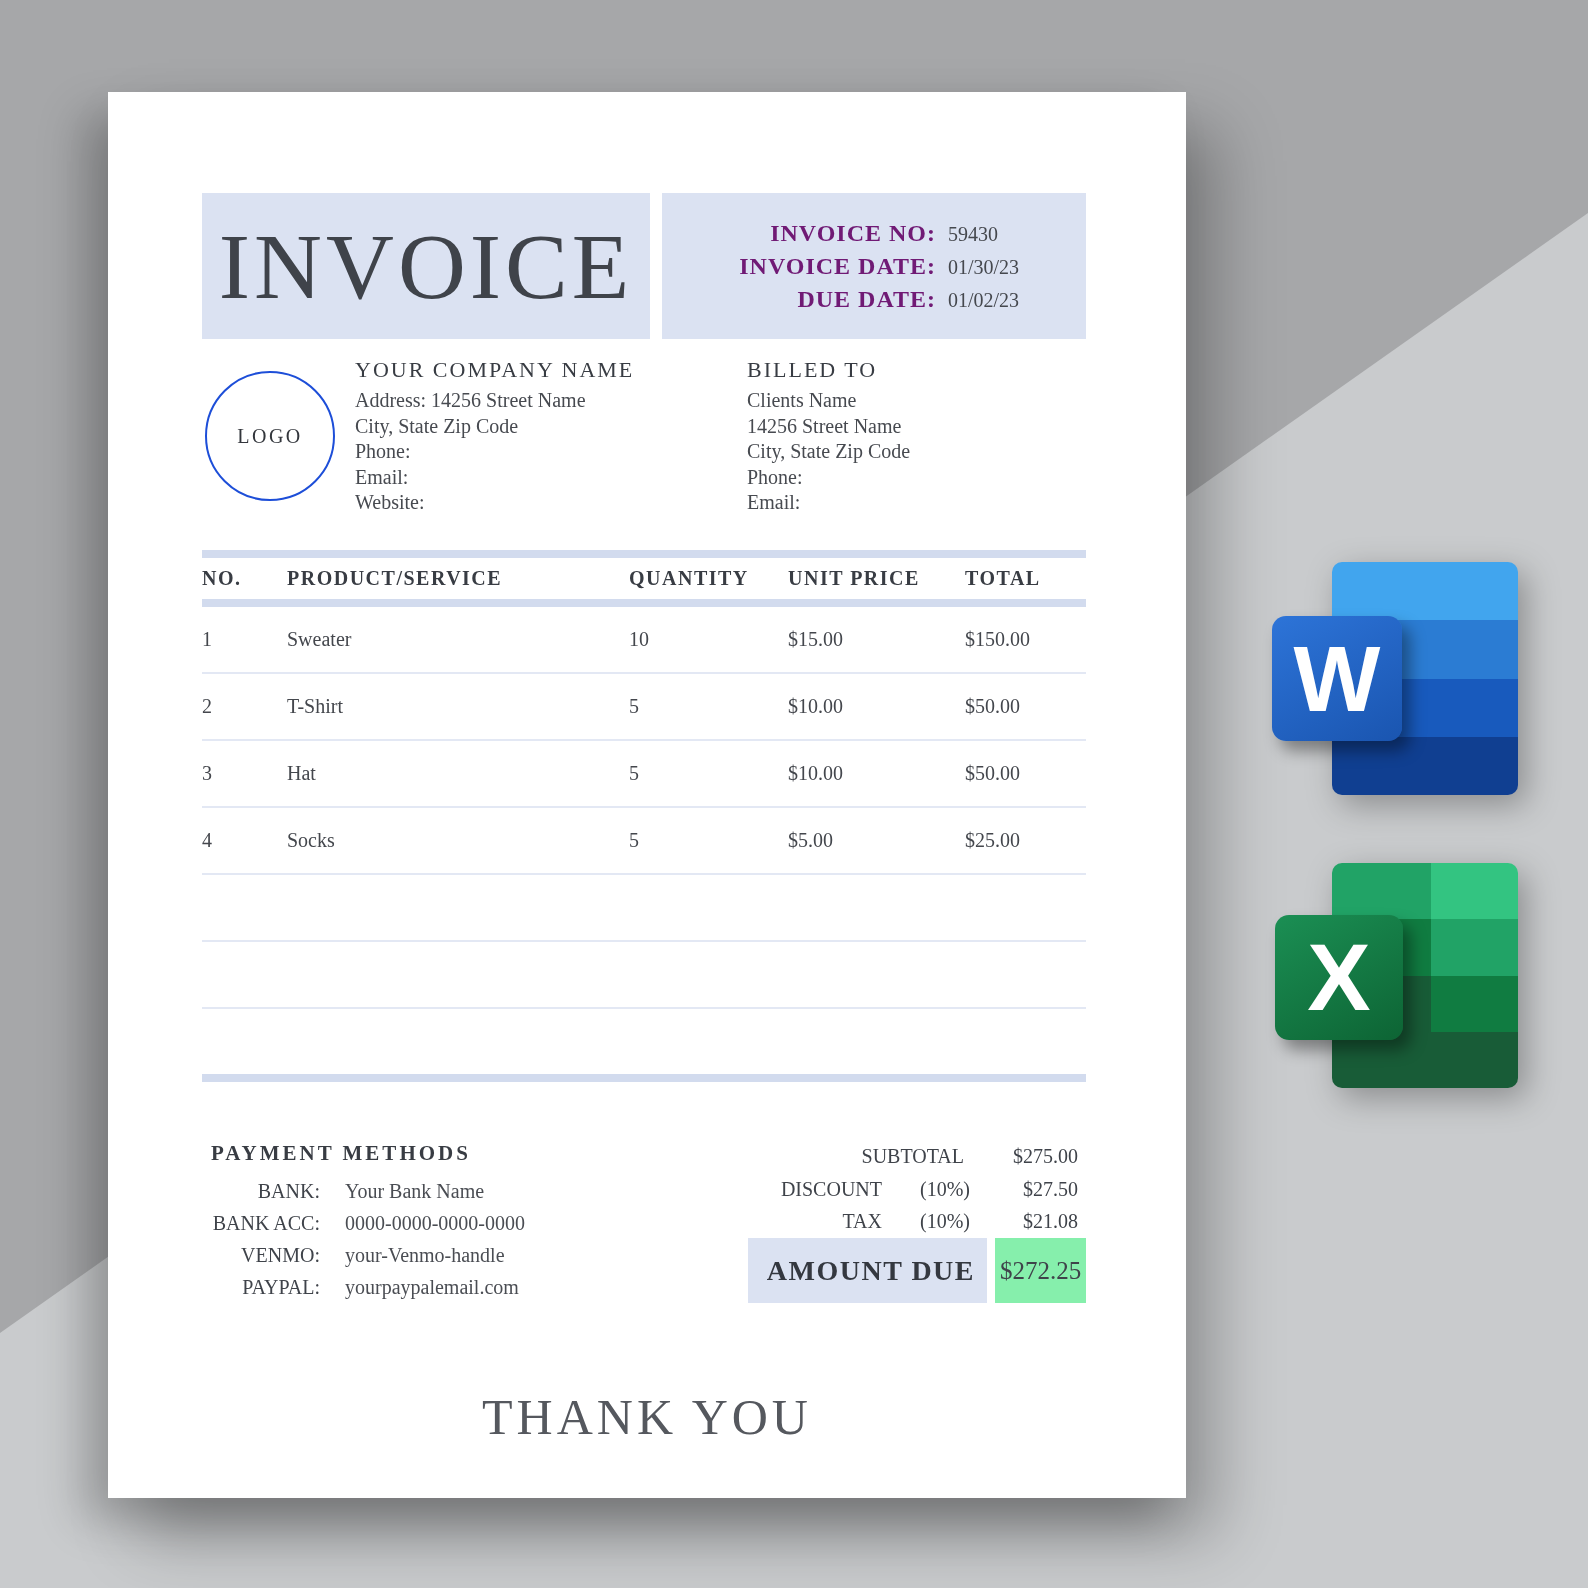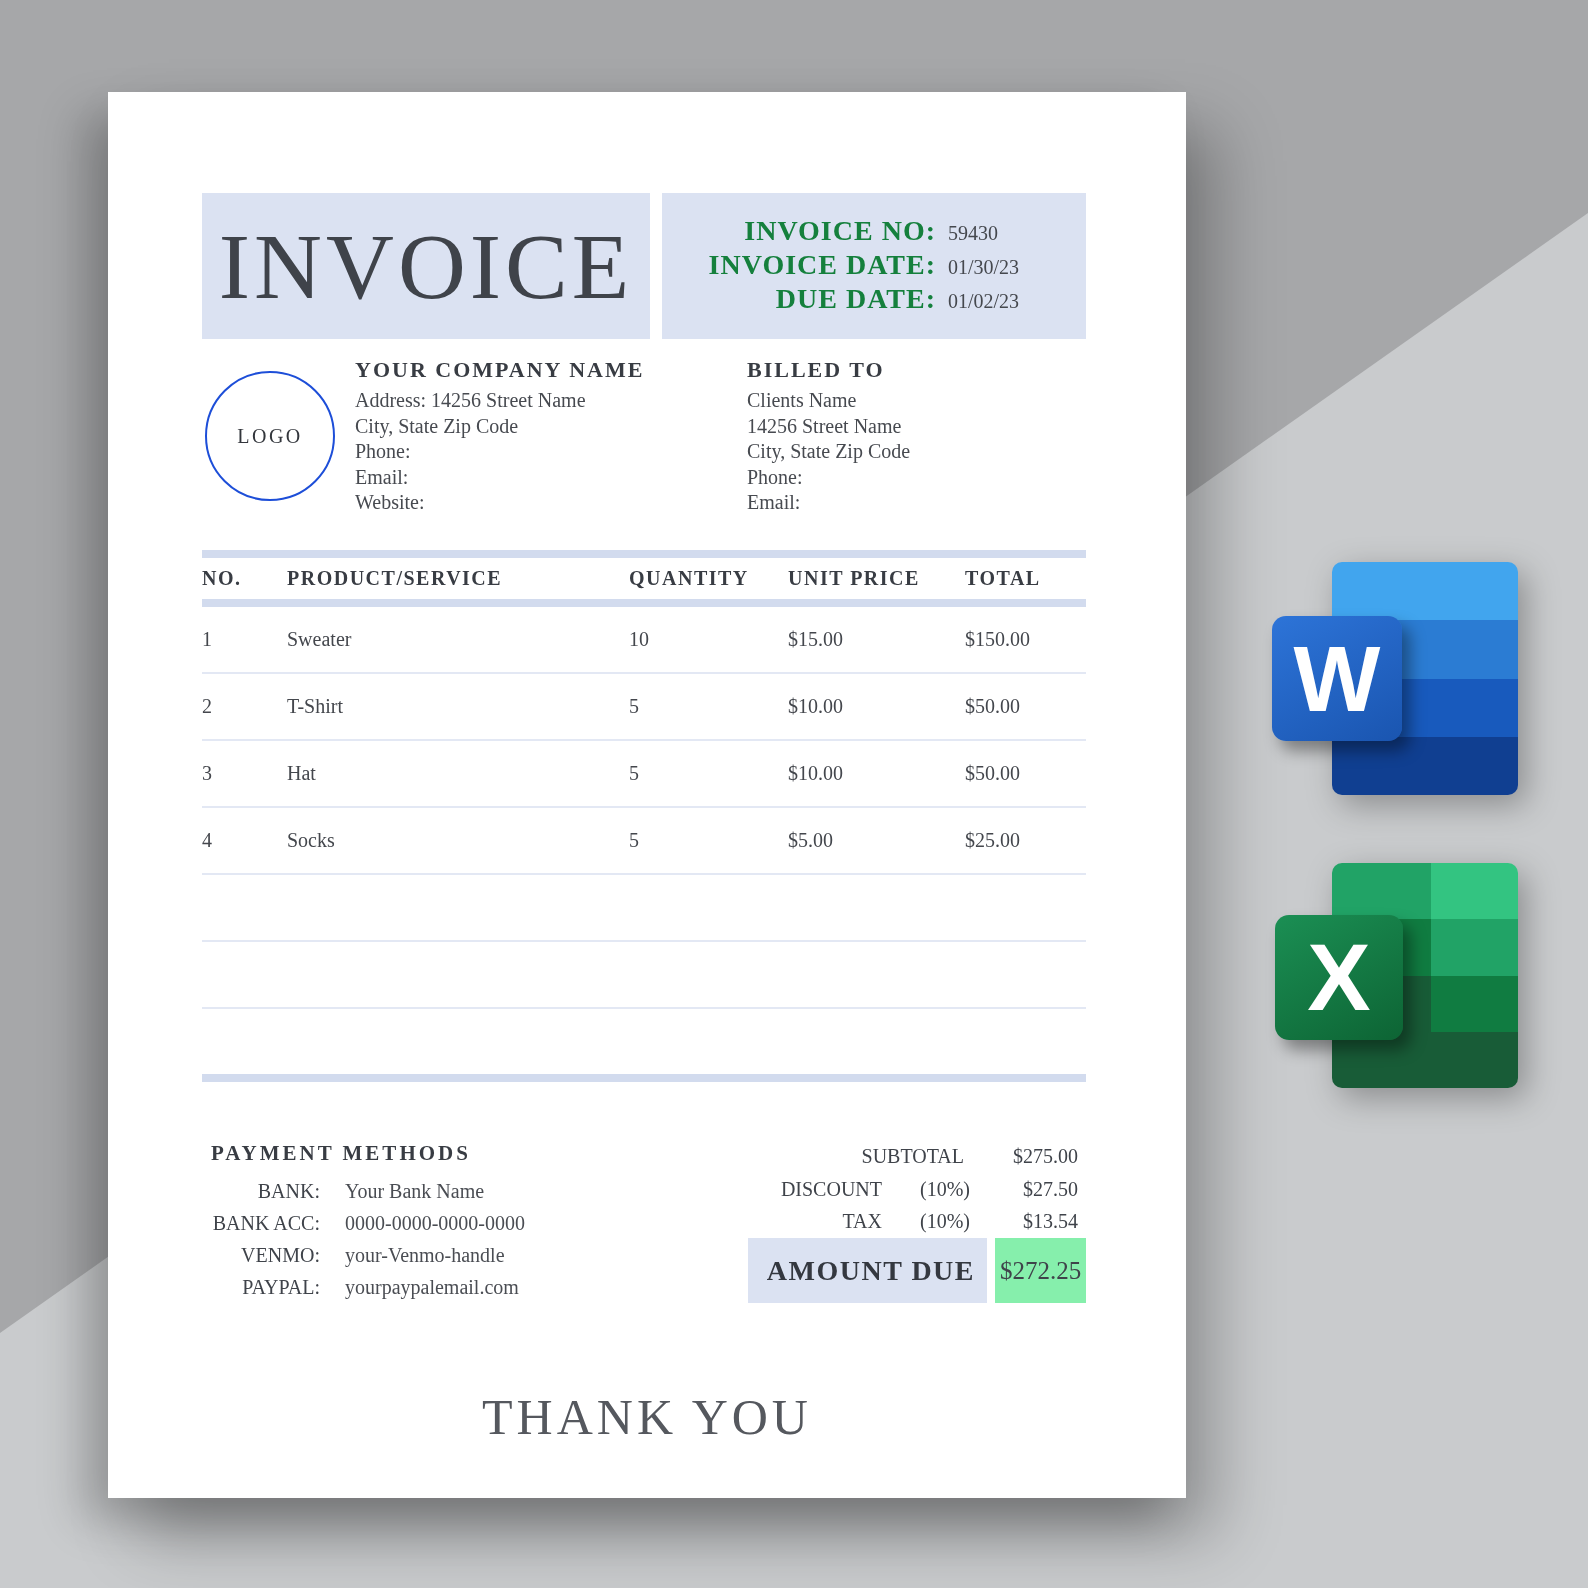--- a/index.html
+++ b/index.html
@@ -16,31 +16,31 @@
     box-shadow:-26px 22px 42px rgba(0,0,0,.22), 30px 38px 62px rgba(0,0,0,.28);}
 
   
   .header-band{position:absolute;left:94px;top:101px;width:884px;height:146px;display:flex;}
   .band-title{width:448px;background:#dbe2f2;display:flex;align-items:center;justify-content:center;}
   .band-title .title{font-size:94px;letter-spacing:4px;color:#3f434a;line-height:1;}
   .band-gap{width:12px;}
   .band-meta{flex:1;background:#dbe2f2;display:flex;flex-direction:column;justify-content:center;
     padding-right:46px;row-gap:0;}
   .meta-row{display:flex;justify-content:flex-end;align-items:baseline;line-height:32px;}
-  .meta-label{font-weight:700;font-size:28px;letter-spacing:1px;color:#15803d;}
+  .meta-label{font-weight:700;font-size:24px;letter-spacing:1px;color:#701a75;}
   .meta-value{font-size:20px;color:#45484e;min-width:92px;margin-left:12px;}
 
   
   .logo-circle{position:absolute;left:97px;top:279px;width:126px;height:126px;border-radius:50%;
     border:2px solid #1d4ed8;display:flex;align-items:center;justify-content:center;}
   .logo-circle span{font-size:20px;letter-spacing:2.5px;color:#33363c;}
   .party{position:absolute;top:264px;}
   .party.company{left:247px;width:300px;}
   .party.billed{left:639px;width:280px;}
-  .party-heading{font-weight:700;font-size:22px;letter-spacing:2px;color:#383c43;line-height:28px;}
+  .party-heading{font-weight:400;font-size:22px;letter-spacing:2px;color:#383c43;line-height:28px;}
   .party-line{font-size:20px;line-height:25.5px;color:#474a50;}
   .party-lines{margin-top:4px;}
 
   
   .items{position:absolute;left:94px;top:458px;width:884px;}
   .bar{height:8px;background:#d2dbee;}
   .grid-row{display:grid;grid-template-columns:85px 342px 159px 177px 1fr;align-items:center;}
   .thead{height:41px;}
   .thead .cell{font-weight:700;font-size:20px;letter-spacing:1.5px;color:#383c43;}
   .trow{height:65px;border-bottom:2px solid #e3e8f4;}
@@ -225,21 +225,21 @@
         <span class="totals-amount">$275.00</span>
       </div>
       <div class="totals-row">
         <span class="totals-label">DISCOUNT</span>
         <span class="totals-pct">(10%)</span>
         <span class="totals-amount">$27.50</span>
       </div>
       <div class="totals-row">
         <span class="totals-label">TAX</span>
         <span class="totals-pct">(10%)</span>
-        <span class="totals-amount">$13.54</span>
+        <span class="totals-amount">$21.08</span>
       </div>
     </div>
 
     <div class="amount-due">
       <div class="label-seg">
         <span>AMOUNT DUE</span>
       </div>
       <div class="seg-gap"></div>
       <div class="value-seg">
         <span>$272.25</span>

